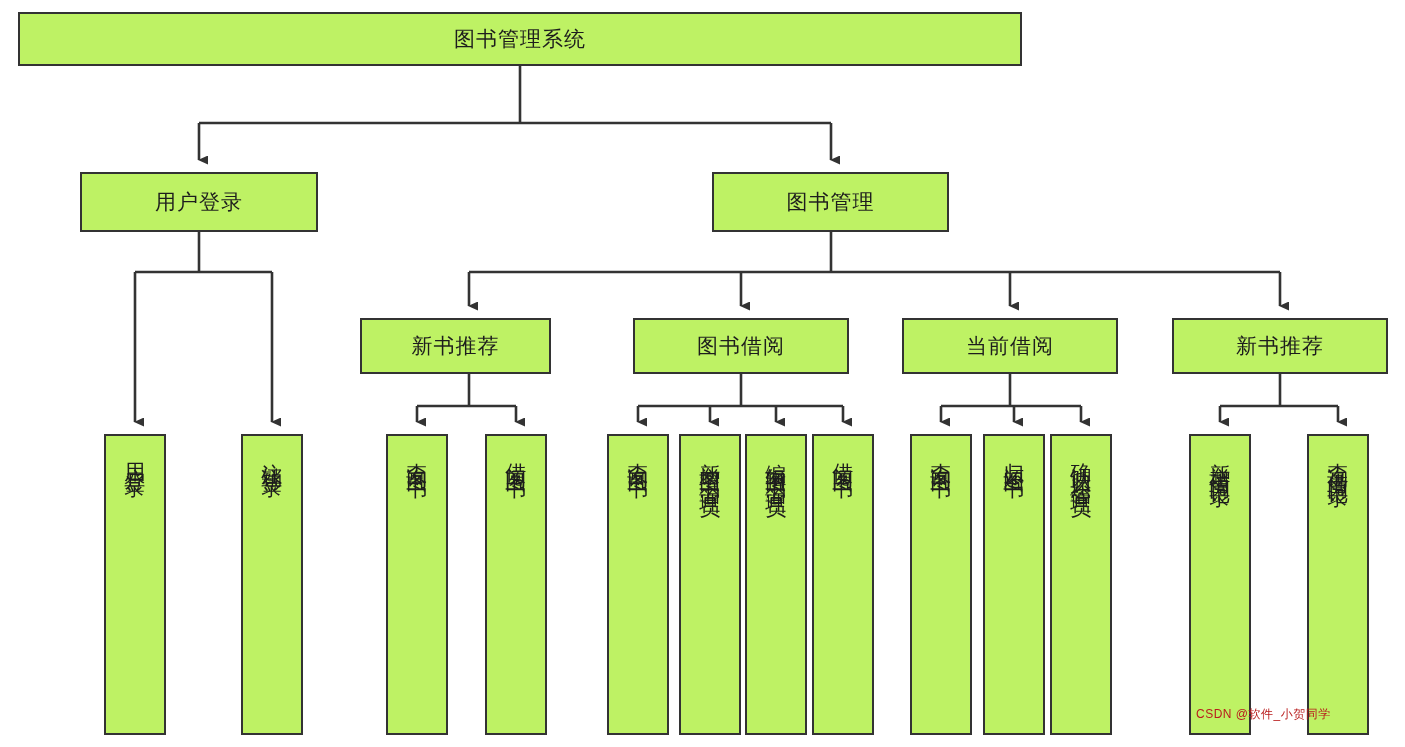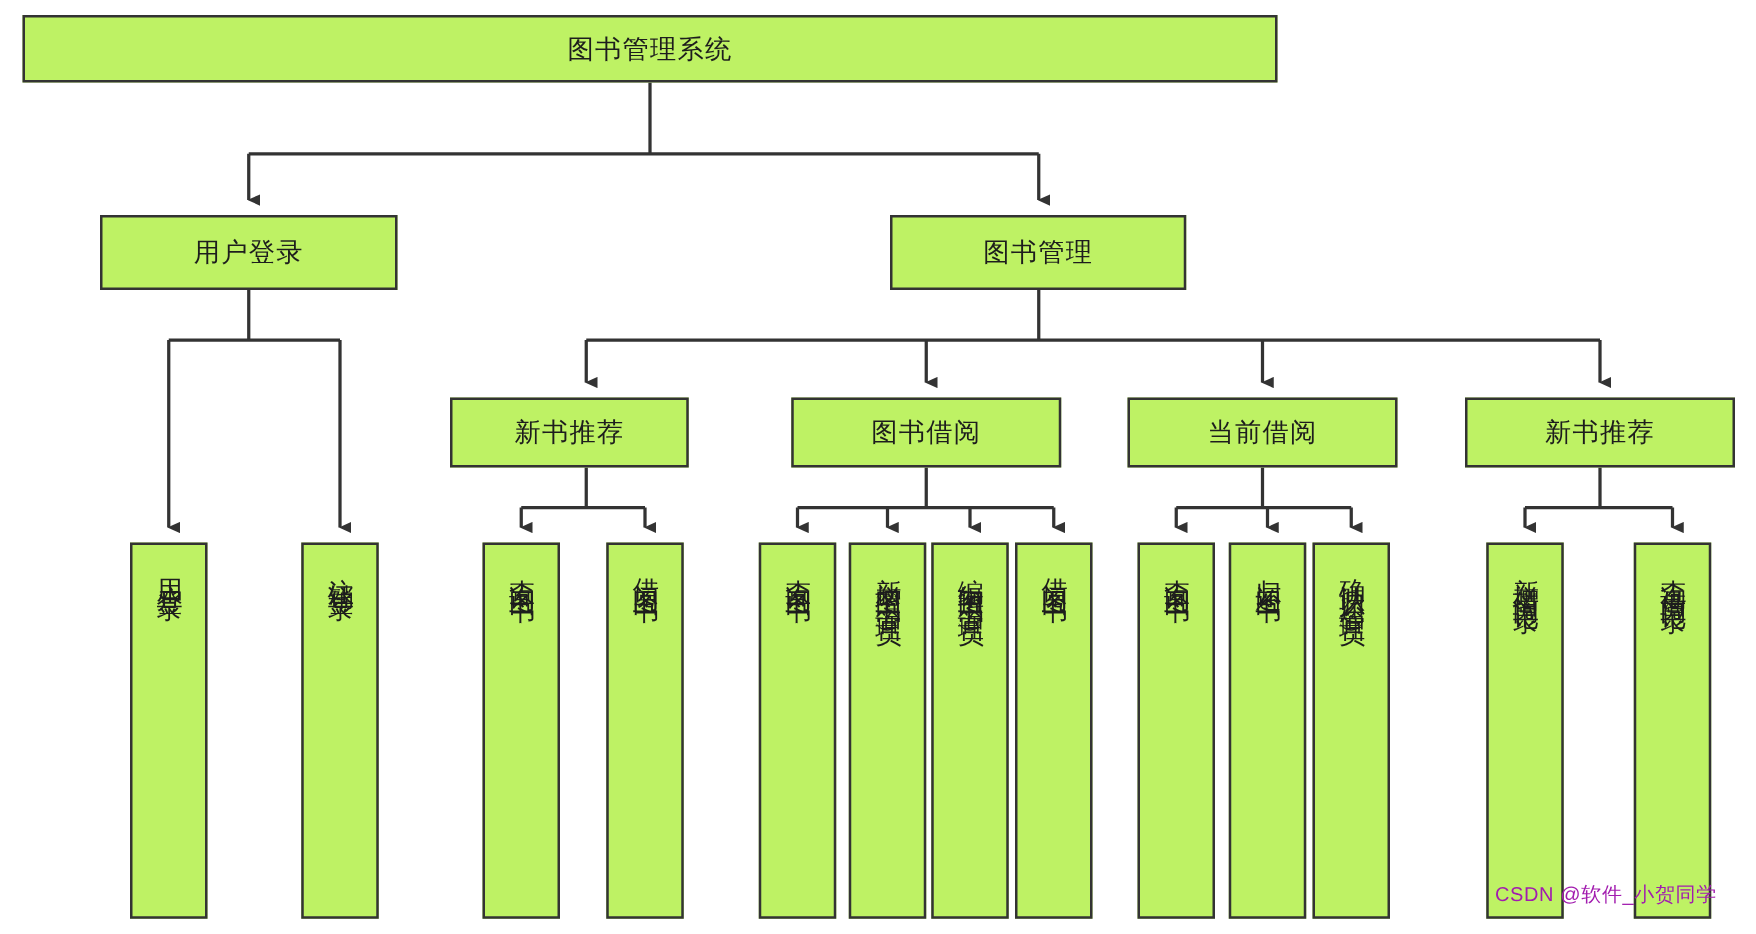--- a/index.html
+++ b/index.html
@@ -50,22 +50,22 @@
     writing-mode: vertical-rl;
     text-orientation: upright;
     font-size: 21px;
     line-height: 1.22;
     letter-spacing: 5px;
     white-space: nowrap;
     color: #1d1d1d;
   }
   .watermark {
     position: absolute;
-    font-size: 16px;
-    color: #a21caf;
+    font-size: 12px;
+    color: #b91c1c;
     letter-spacing: 0.5px;
     white-space: nowrap;
     pointer-events: none;
   }
 </style>
 </head>
 <body>
 
 <div id="diagram-root">
 

